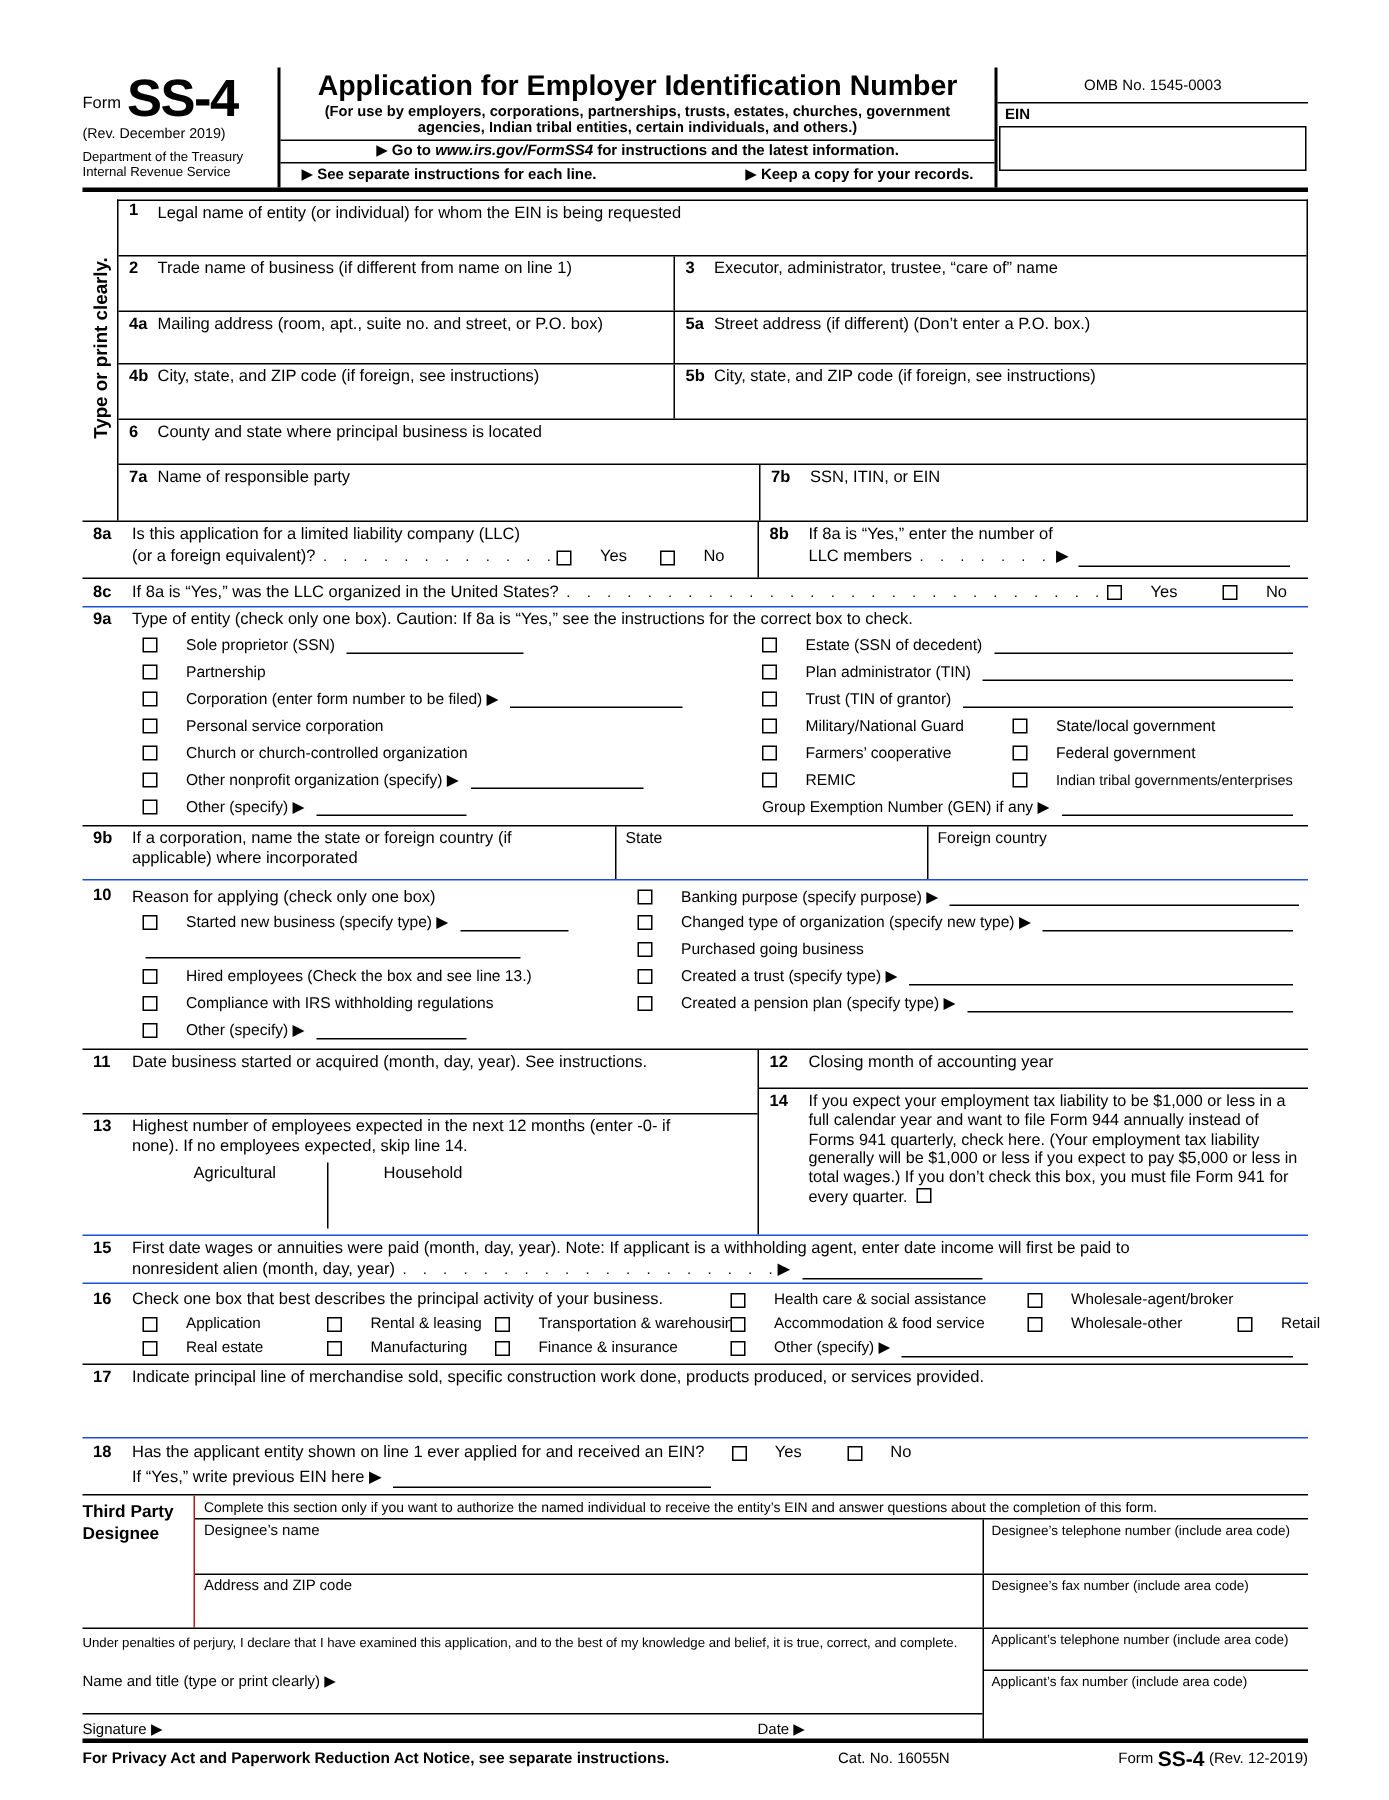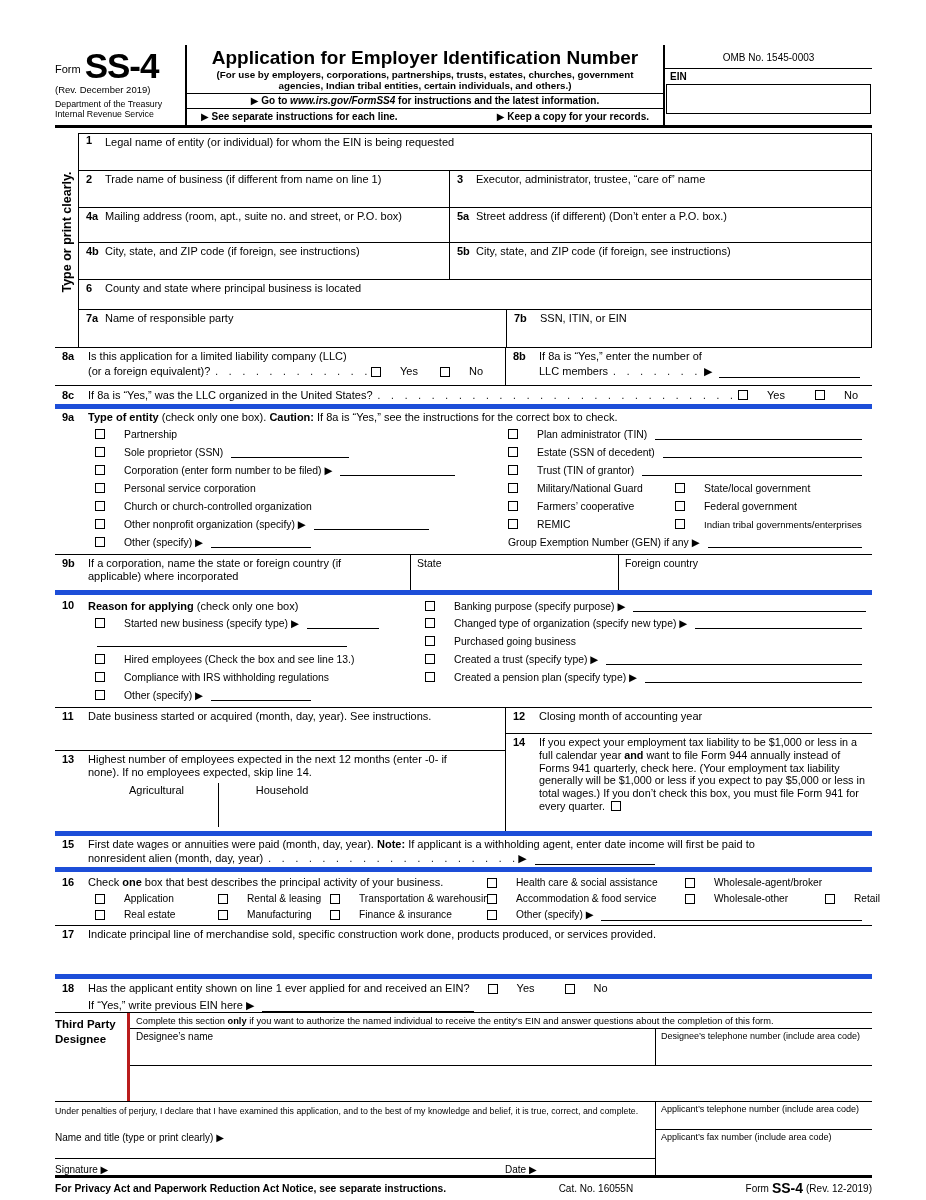--- a/index.html
+++ b/index.html
@@ -1,19 +1,19 @@
 <!DOCTYPE html>
 <html><head>
 <meta charset="utf-8">
 <style>
   *{box-sizing:border-box;margin:0;padding:0}
   html,body{background:#fff}
   body{width:926px;font-family:"Liberation Sans","DejaVu Sans",sans-serif;color:#000}
   .page{position:relative;width:926px;height:1200px;padding:45px 54px 0 55px;background:#fff;overflow:hidden}
-  .b{font-weight:bold}.i{font-style:italic}
+  .b{font-weight:normal}.i{font-style:italic}
   .lbl{font-size:11px;line-height:13px}
   .num{font-weight:bold;font-size:11px;line-height:13px;width:26px;padding-left:7px;flex:none}
   .numw{width:33px}
   .cell{display:flex;align-items:flex-start;padding-top:2px}
   .grow{flex:1 1 auto;min-width:0}
   .bl{border-left:1px solid #000}
   .ul{display:inline-block;border-bottom:1px solid #000;height:12px;flex:none}
   .ulgrow{flex:1 1 auto;border-bottom:1px solid #000;height:12px;min-width:10px;margin-right:4px}
   .cb{display:inline-block;width:10px;height:10px;border:1px solid #000;flex:none;background:#fff}
   .opt{display:inline-flex;align-items:center;gap:19px;white-space:nowrap;flex:none}
@@ -34,21 +34,21 @@
   .hdr-title{font-size:19px;font-weight:bold;line-height:22px;padding-top:2px}
   .hdr-sub{font-size:9.8px;font-weight:bold;line-height:11px;padding:0 12px 2px}
   .hdr-goto{font-size:10px;font-weight:bold;border-top:1px solid #000;padding:1px 0 2px}
   .hdr-last{font-size:10px;font-weight:bold;border-top:1px solid #000;display:flex;justify-content:space-between;padding:2px 14px 0;flex:1}
   .hdr-right{width:207px;display:flex;flex-direction:column}
   .omb{font-size:10px;text-align:center;padding:7px 0 5px;border-bottom:1px solid #000}
   .einlbl{font-size:10px;font-weight:bold;padding:2px 0 2px 5px}
   .einbox{border:1.5px solid #000;height:30px;margin:0 1px}
   
   .trow{display:flex;border-top:1px solid #000;position:relative}
-  .blockrow{display:block;border-top:5px solid #1d4ed8;position:relative}
+  .blockrow{display:block;border-top:1px solid #1d4ed8;position:relative}
   .tp-section{position:relative;margin-top:5px;padding-left:23px}
   .tp-note{position:absolute;left:-63px;top:92px;width:150px;height:14px;text-align:center;transform:rotate(-90deg);font-size:12.5px;font-weight:bold;white-space:nowrap}
   .tpbox{border:1px solid #000;border-bottom:none}
   .tpbox .trow:first-child{border-top:none}
   .h36{min-height:36px}.h37{min-height:37px}.h35{min-height:35px}.h30{min-height:30px}.h38{min-height:38px}
   
   .ninea{padding:1px 0 3px 40px}
   .nrow{display:flex;align-items:center;height:18px}
   .n-left{width:413px;display:flex;align-items:center;flex:none}
   .n-mid{width:167px;display:flex;align-items:center;flex:none}
@@ -61,21 +61,21 @@
   .t-right{flex:1 1 auto;display:flex;align-items:center;min-width:0;padding-right:6px}
   
   .c1114L{width:450px;flex:none;display:flex;flex-direction:column}
   .c1114R{flex:1;border-left:1px solid #000;display:flex;flex-direction:column}
   .l13cols{display:flex;margin-left:40px;height:44px;margin-top:4px}
   .l13col{text-align:center;font-size:11px;padding-top:1px}
   .w123{width:123px}.w127{width:127px}.w112{width:112px}.w157{width:157px}.w198{width:198px}.w140{width:140px}
   
   .srow{display:flex;align-items:center;height:15px;margin-top:1px;padding-right:6px}
   
-  .tpd-title{width:75px;flex:none;border-right:3px solid #b91c1c;font-weight:bold;font-size:11.5px;line-height:15px;padding:4px 4px 0 0}
+  .tpd-title{width:75px;flex:none;border-right:1px solid #b91c1c;font-weight:bold;font-size:11.5px;line-height:15px;padding:4px 4px 0 0}
   .tpd-body{flex:1;display:flex;flex-direction:column;min-width:0}
   .tpd-note{font-size:9.3px;border-bottom:1px solid #000;padding:3px 4px 2px 6px;white-space:nowrap;overflow:hidden}
   .tpd-row{display:flex;flex:1}
   .tpd-row + .tpd-row{border-top:1px solid #000}
   .tpd-name{flex:1;font-size:10px;padding:2px 0 0 6px}
   .tpd-right{width:217px;flex:none;border-left:1px solid #000;font-size:9px;padding:2px 0 0 5px}
   
   .sig-left{flex:1;display:flex;flex-direction:column;min-width:0}
   .perjury{font-size:8.8px;padding:4px 6px 0 0;height:23px}
   .nametitle{font-size:10px;height:33px;padding-top:7px}
@@ -228,43 +228,43 @@
   <div class="blockrow" style="min-height:146px">
     <div class="cell">
       <span class="num numw">9a</span>
       <span class="lbl"><span class="b">Type of entity</span><span> (check only one box). </span><span class="b">Caution:</span><span> If 8a is “Yes,” see the instructions for the correct box to check.</span></span>
     </div>
     <div class="ninea">
       <div class="nrow">
         <div class="n-left">
           <span class="opt">
               <span class="cb"></span>
-              <span class="olbl">Partnership</span>
-            </span>
+              <span class="olbl">Sole proprietor (SSN)</span>
+            </span>
+          <span class="ul" style="width:118px;margin-left:8px"></span>
         </div>
         <div class="n-wide">
           <span class="opt">
               <span class="cb"></span>
-              <span class="olbl">Plan administrator (TIN)</span>
+              <span class="olbl">Estate (SSN of decedent)</span>
             </span>
           <span class="ulgrow" style="margin-left:8px"></span>
         </div>
       </div>
       <div class="nrow">
         <div class="n-left">
           <span class="opt">
               <span class="cb"></span>
-              <span class="olbl">Sole proprietor (SSN)</span>
-            </span>
-          <span class="ul" style="width:118px;margin-left:8px"></span>
+              <span class="olbl">Partnership</span>
+            </span>
         </div>
         <div class="n-wide">
           <span class="opt">
               <span class="cb"></span>
-              <span class="olbl">Estate (SSN of decedent)</span>
+              <span class="olbl">Plan administrator (TIN)</span>
             </span>
           <span class="ulgrow" style="margin-left:8px"></span>
         </div>
       </div>
       <div class="nrow">
         <div class="n-left">
           <span class="opt">
               <span class="cb"></span>
               <span class="olbl">Corporation (enter form number to be filed) ▶</span>
             </span>
@@ -574,20 +574,22 @@
 
   <div class="trow" style="min-height:89px">
     <div class="tpd-title">Third Party Designee</div>
     <div class="tpd-body">
       <div class="tpd-note"><span>Complete this section </span><span class="b">only</span><span> if you want to authorize the named individual to receive the entity’s EIN and answer questions about the completion of this form.</span></div>
       <div class="tpd-row">
         <div class="tpd-name">Designee’s name</div>
         <div class="tpd-right">Designee’s telephone number (include area code)</div>
       </div>
       <div class="tpd-row">
+        <div class="tpd-name">Address and ZIP code</div>
+        <div class="tpd-right">Designee’s fax number (include area code)</div>
       </div>
     </div>
   </div>
 
   <div class="trow" style="min-height:73px">
     <div class="sig-left">
       <div class="perjury">Under penalties of perjury, I declare that I have examined this application, and to the best of my knowledge and belief, it is true, correct, and complete.</div>
       <div class="nametitle">Name and title (type or print clearly) ▶</div>
       <div class="sigrow">
         <span>Signature ▶</span>

